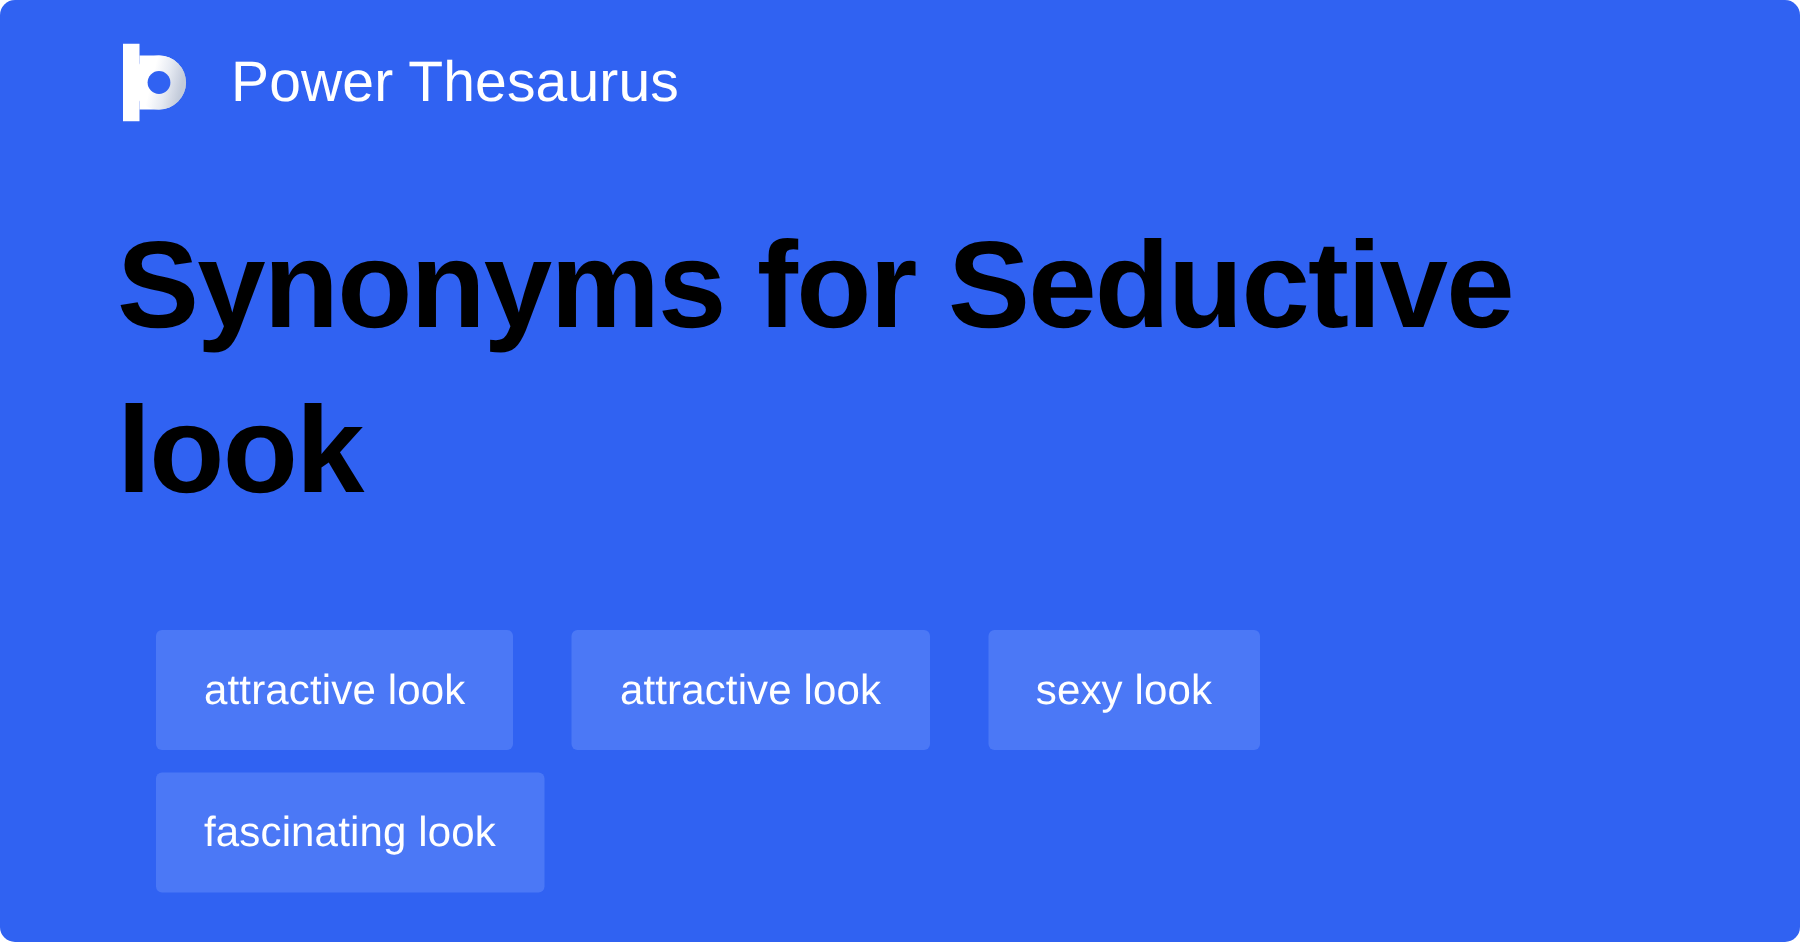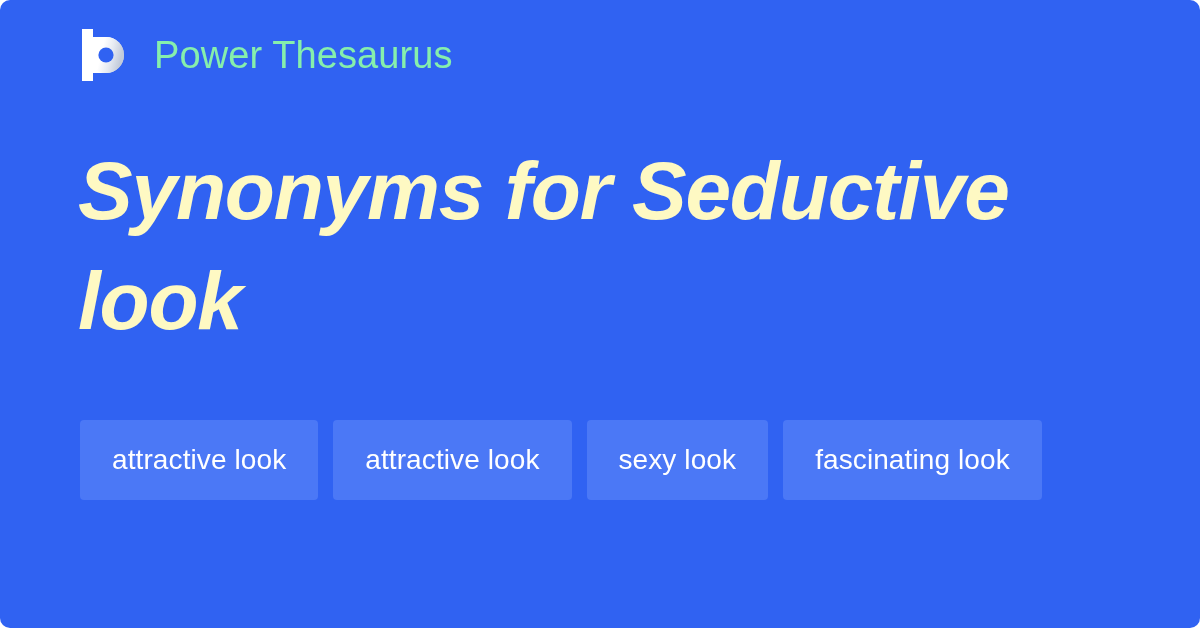--- a/index.html
+++ b/index.html
@@ -35,42 +35,41 @@
     gap: 22px;
     height: 56px;
   }
   .brand-logo {
     width: 52px;
     height: 52px;
     display: block;
     flex: 0 0 auto;
   }
   .brand-name {
-    color: #86efac;
+    color: #ffffff;
     font-size: 38px;
     line-height: 1;
     font-weight: 400;
     letter-spacing: 0.1px;
     white-space: nowrap;
   }
 
   
   .headline {
     position: absolute;
     left: 78px;
     top: 136px;
     width: 1010px;
     margin: 0;
-    color: #fef9c3;
+    color: #000000;
     font-size: 82px;
     line-height: 110px;
     font-weight: 700;
     letter-spacing: -1.2px;
     word-wrap: break-word;
-    font-style: italic;
   }
 
   
   .chips {
     position: absolute;
     left: 80px;
     top: 420px;
     width: 1050px;
     display: flex;
     flex-wrap: wrap;
@@ -85,20 +84,21 @@
     align-items: center;
     justify-content: center;
     background: #4B78F6;
     border-radius: 4px;
     color: #ffffff;
     font-size: 28px;
     line-height: 1;
     font-weight: 400;
     letter-spacing: 0.1px;
     white-space: nowrap;
+    margin-left: 24px;
   }
 </style>
 </head>
 <body>
 
 <div class="og-card">
 
   <div class="brand">
     <span class="brand-logo-wrap">
       <svg class="brand-logo" viewBox="0 0 52 52" xmlns="http://www.w3.org/2000/svg" aria-hidden="true">

